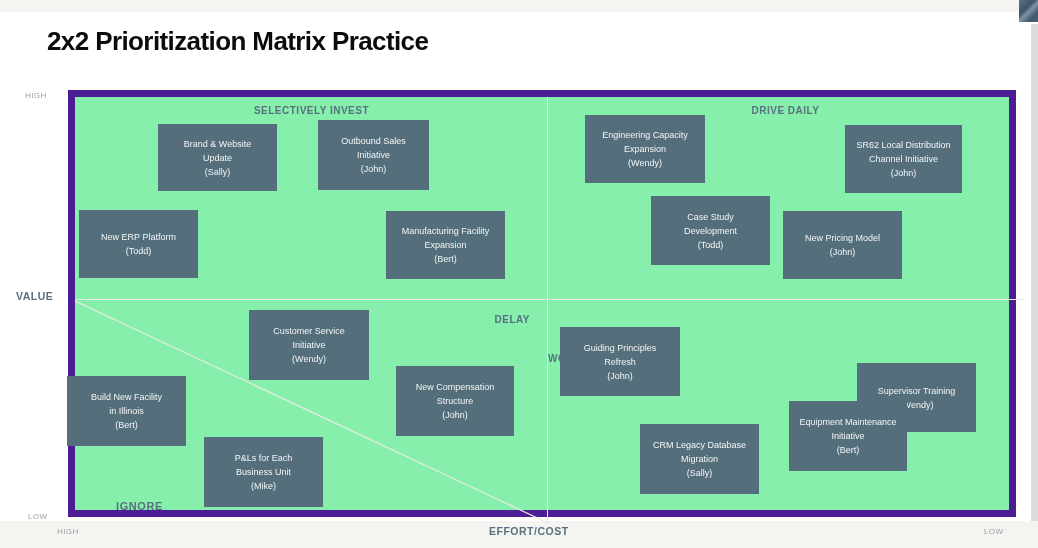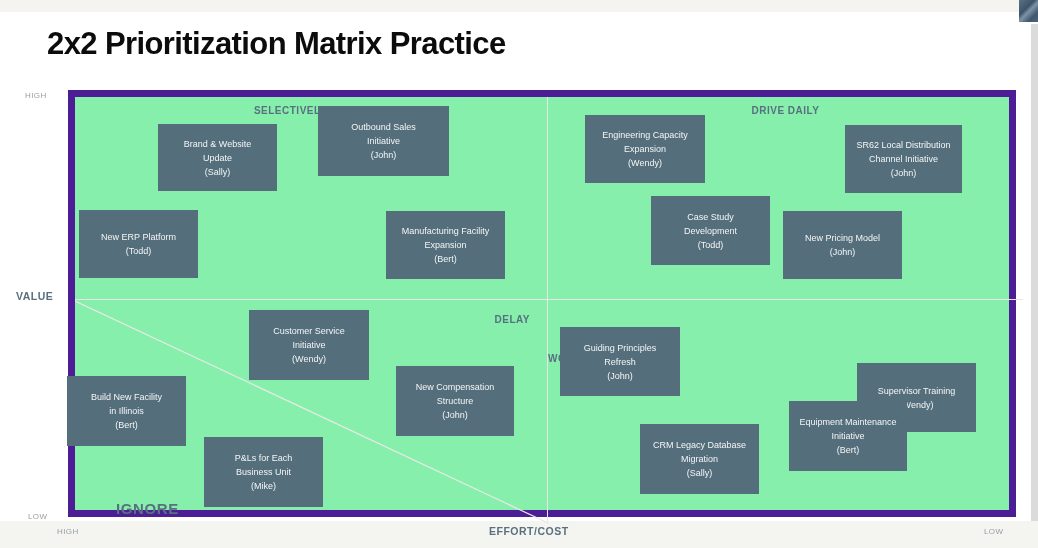--- a/index.html
+++ b/index.html
@@ -3,38 +3,38 @@
 <meta charset="utf-8">
 <style>
   html,body{margin:0;padding:0;background:#ffffff;font-family:"Liberation Sans",sans-serif;}
   .stage{position:relative;width:1038px;height:548px;background:#ffffff;overflow:hidden;}
 
   .top-strip{position:absolute;left:0;top:0;width:1038px;height:12px;background:#f5f4f0;}
   .video-thumb{position:absolute;left:1019px;top:0;width:19px;height:22px;
     background:linear-gradient(135deg,#5a7186 0%,#3f5468 38%,#7d93a6 52%,#42586d 75%,#4e6479 100%);}
   .scrollbar-track{position:absolute;right:0;top:24px;width:7px;height:524px;background:#dbdbdb;}
 
-  .slide-title{position:absolute;left:47px;top:26px;font-size:31px;font-weight:bold;
+  .slide-title{position:absolute;left:47px;top:26px;font-size:26px;font-weight:bold;
     color:#0c0c0c;letter-spacing:-0.6px;white-space:nowrap;}
 
   .bottom-strip{position:absolute;left:0;top:521px;width:1038px;height:27px;background:#f4f4f1;}
 
   .matrix-frame{position:absolute;left:68px;top:90px;width:948px;height:427px;
     border:7px solid #4c1d95;box-sizing:border-box;background:#86efac;}
   .v-mid{position:absolute;left:472px;top:0;width:1px;height:427px;background:#e7e7e4;}
   .h-mid{position:absolute;left:0;top:202px;width:948px;height:1px;background:#e7e7e4;}
   .diag{position:absolute;left:0;top:203px;width:473px;height:224px;}
 
   .quad-label{position:absolute;font-size:10px;font-weight:bold;color:#58707f;
     letter-spacing:0.5px;white-space:nowrap;}
   .q-si{left:0;top:8px;width:473px;text-align:center;}
   .q-dd{left:473px;top:8px;width:475px;text-align:center;}
   .q-delay{left:0;top:217px;width:455px;text-align:right;}
   .q-wi{left:473px;top:217px;width:475px;margin-top:39px;}
-  .q-ignore{left:9px;top:403px;font-size:15px;letter-spacing:0.6px;padding-left:32px;}
+  .q-ignore{left:9px;top:403px;font-size:11px;letter-spacing:0.6px;padding-left:32px;}
 
   .axis-muted{position:absolute;font-size:8px;color:#9aa0a5;letter-spacing:0.4px;white-space:nowrap;}
   .axis-strong{position:absolute;font-size:10.5px;font-weight:bold;color:#58707f;
     letter-spacing:0.5px;white-space:nowrap;}
   .lbl-value-high{left:25px;top:91px;}
   .lbl-value{left:16px;top:290px;}
   .lbl-value-low{left:28px;top:512px;}
   .lbl-effort-high{left:57px;top:527px;}
   .lbl-effort{left:489px;top:525px;}
   .lbl-effort-low{left:984px;top:527px;}
@@ -75,21 +75,21 @@
   <div class="axis-strong lbl-value">VALUE</div>
   <div class="axis-muted lbl-value-low">LOW</div>
   <div class="axis-muted lbl-effort-high">HIGH</div>
   <div class="axis-strong lbl-effort">EFFORT/COST</div>
   <div class="axis-muted lbl-effort-low">LOW</div>
 
   <div id="cards-layer">
       <div class="card" style="left: 158px; top: 124px; width: 119px; height: 67px;">Brand &amp; Website
 Update
 (Sally)</div>
-      <div class="card" style="left: 318px; top: 106px; width: 131px; height: 70px;">Outbound Sales
+      <div class="card" style="left: 318px; top: 120px; width: 111px; height: 70px;">Outbound Sales
 Initiative
 (John)</div>
       <div class="card" style="left: 79px; top: 210px; width: 119px; height: 68px;">New ERP Platform
 (Todd)</div>
       <div class="card" style="left: 386px; top: 211px; width: 119px; height: 68px;">Manufacturing Facility
 Expansion
 (Bert)</div>
       <div class="card" style="left: 585px; top: 115px; width: 120px; height: 68px;">Engineering Capacity
 Expansion
 (Wendy)</div>

